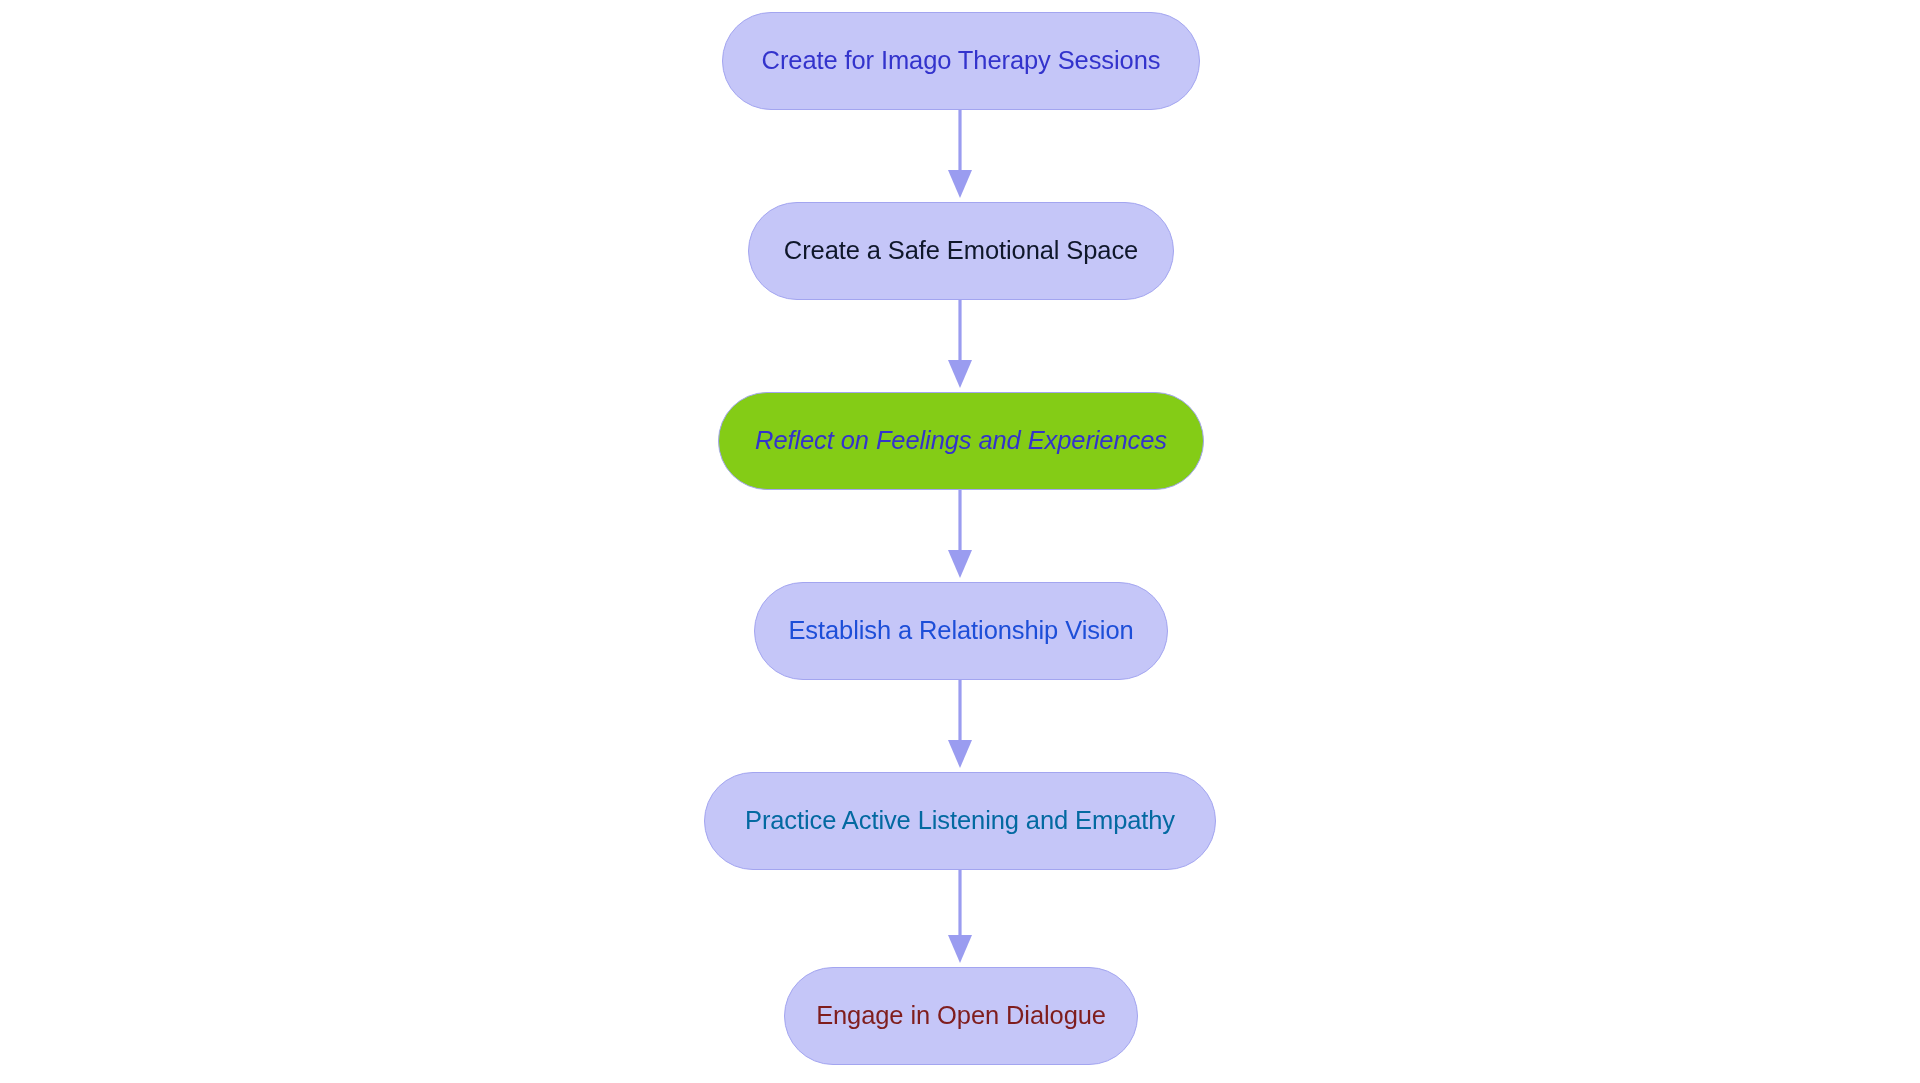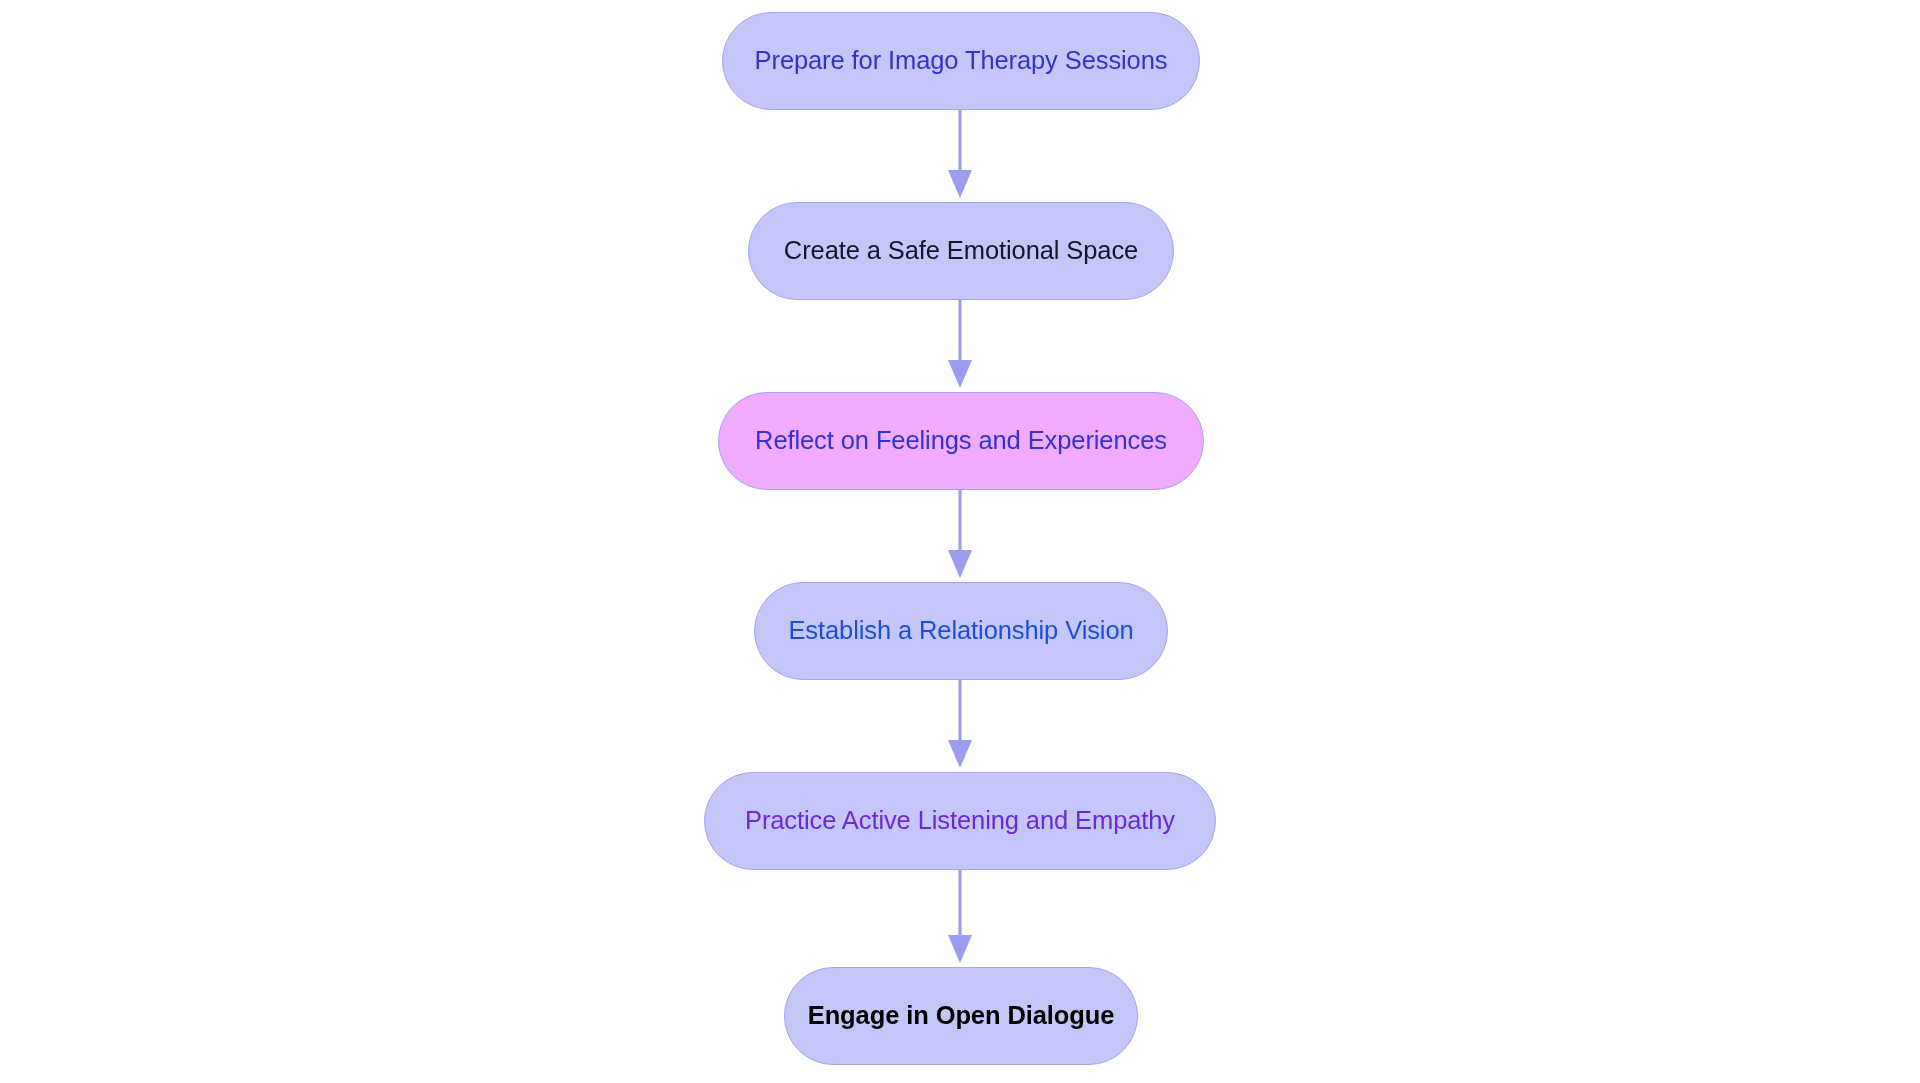--- a/index.html
+++ b/index.html
@@ -85,36 +85,36 @@
     </g>
 
     <g>
       <line x1="960" y1="870" x2="960" y2="941" stroke="#9a9cf0" stroke-width="3.2"></line>
       <polygon points="948,935 972,935 960,963" fill="#9a9cf0"></polygon>
     </g>
 
   </svg>
 
   <div class="flow-node" id="node-1" style="left: 722px; top: 12px; width: 478px; height: 98px; border-radius: 49px; background: rgb(197, 198, 248); border-color: rgb(163, 165, 240); color: rgb(51, 51, 204);">
-    <span class="node-label">Prepare for Imago Therapy Sessions</span>
+    <span class="node-label">Create for Imago Therapy Sessions</span>
   </div>
 
   <div class="flow-node" id="node-2" style="left: 748px; top: 202px; width: 426px; height: 98px; border-radius: 49px; background: rgb(197, 198, 248); border-color: rgb(163, 165, 240); color: #0f172a;">
     <span class="node-label">Create a Safe Emotional Space</span>
   </div>
 
-  <div class="flow-node" id="node-3" style="left: 718px; top: 392px; width: 486px; height: 98px; border-radius: 49px; background: #f0abfc; border-color: rgb(163, 165, 240); color: rgb(51, 51, 204);">
+  <div class="flow-node" id="node-3" style="left: 718px; top: 392px; width: 486px; height: 98px; border-radius: 49px; background: #84cc16; border-color: rgb(163, 165, 240); color: rgb(51, 51, 204); font-style: italic;">
     <span class="node-label">Reflect on Feelings and Experiences</span>
   </div>
 
   <div class="flow-node" id="node-4" style="left: 754px; top: 582px; width: 414px; height: 98px; border-radius: 49px; background: rgb(197, 198, 248); border-color: rgb(163, 165, 240); color: #1d4ed8;">
     <span class="node-label">Establish a Relationship Vision</span>
   </div>
 
-  <div class="flow-node" id="node-5" style="left: 704px; top: 772px; width: 512px; height: 98px; border-radius: 49px; background: rgb(197, 198, 248); border-color: rgb(163, 165, 240); color: #6d28d9;">
+  <div class="flow-node" id="node-5" style="left: 704px; top: 772px; width: 512px; height: 98px; border-radius: 49px; background: rgb(197, 198, 248); border-color: rgb(163, 165, 240); color: #0369a1;">
     <span class="node-label">Practice Active Listening and Empathy</span>
   </div>
 
-  <div class="flow-node" id="node-6" style="left: 784px; top: 967px; width: 354px; height: 98px; border-radius: 49px; background: rgb(197, 198, 248); border-color: rgb(163, 165, 240); color: #000000; font-weight: bold;">
+  <div class="flow-node" id="node-6" style="left: 784px; top: 967px; width: 354px; height: 98px; border-radius: 49px; background: rgb(197, 198, 248); border-color: rgb(163, 165, 240); color: #7f1d1d;">
     <span class="node-label">Engage in Open Dialogue</span>
   </div>
 
 </div>
 
 </body></html>

